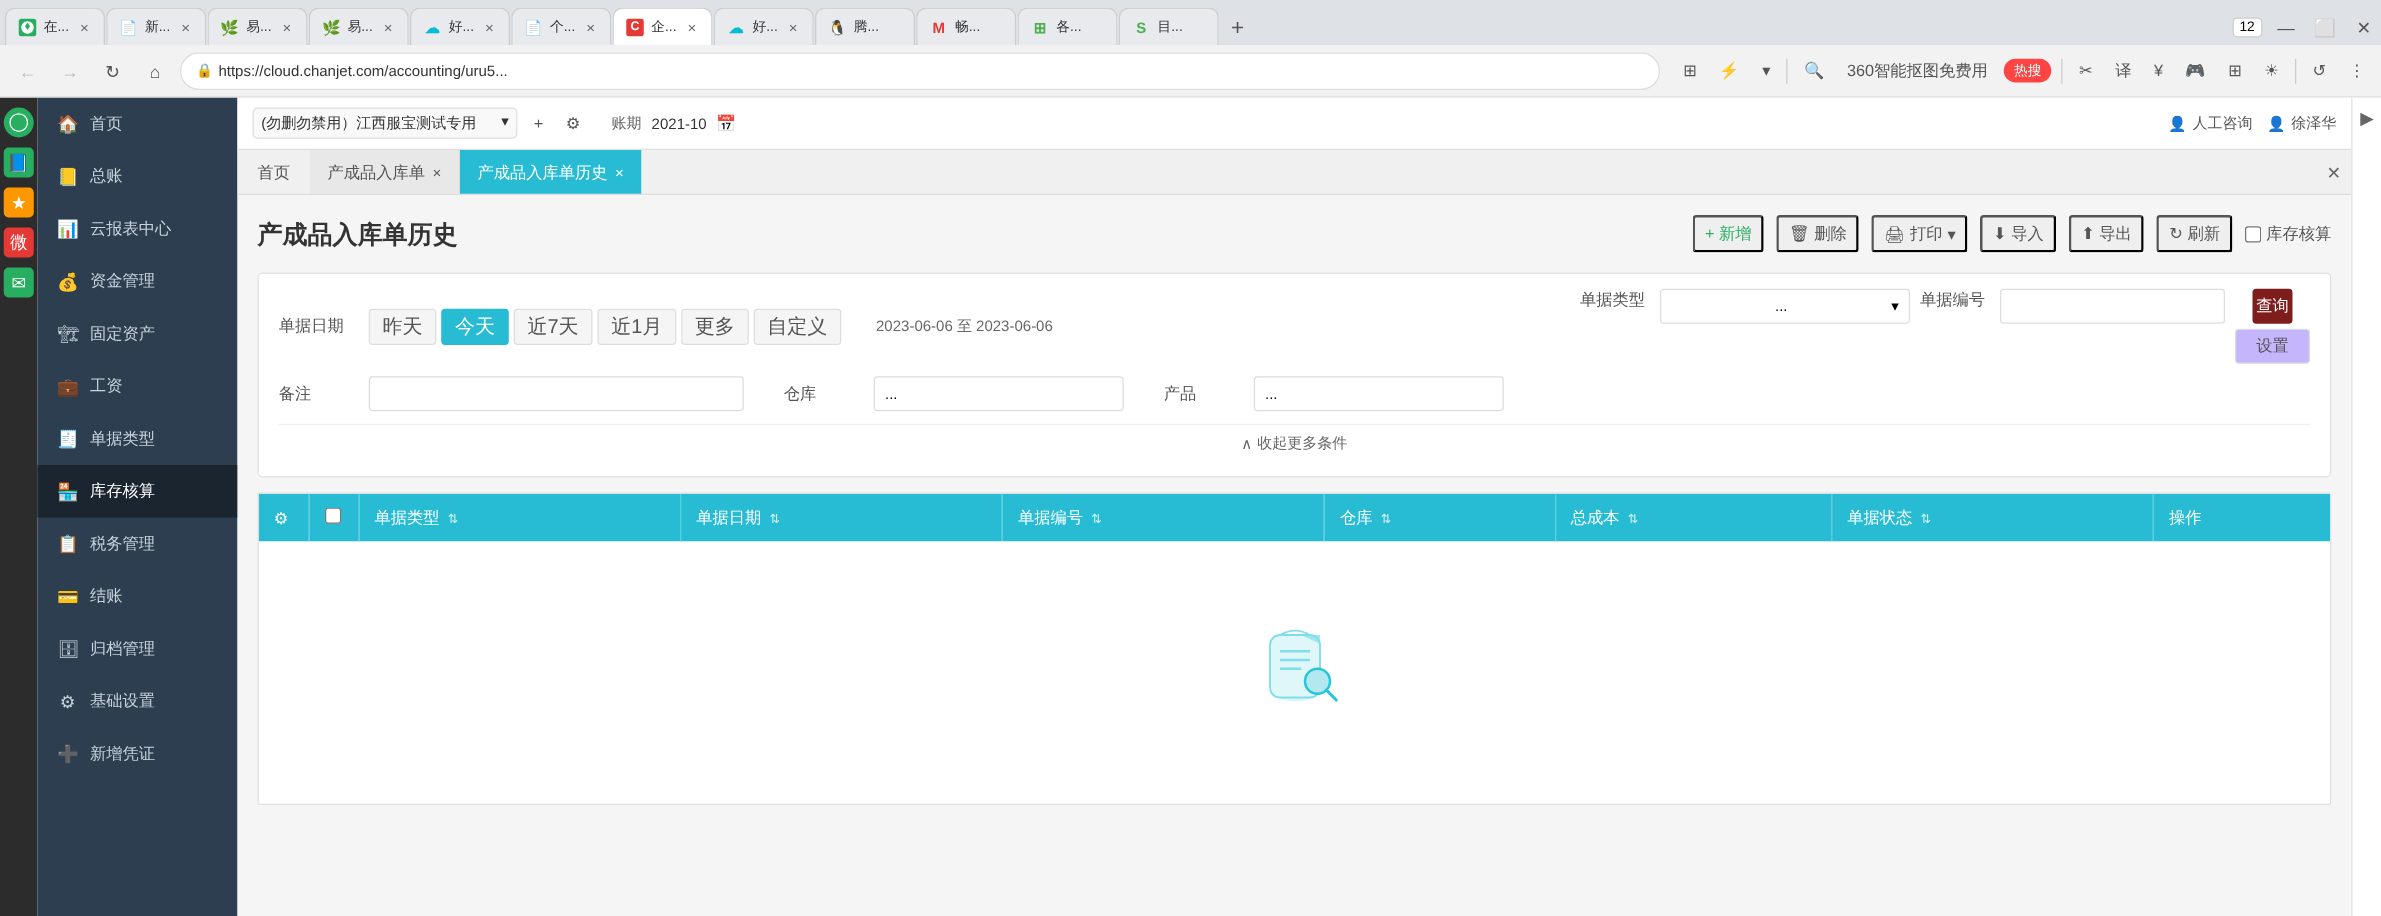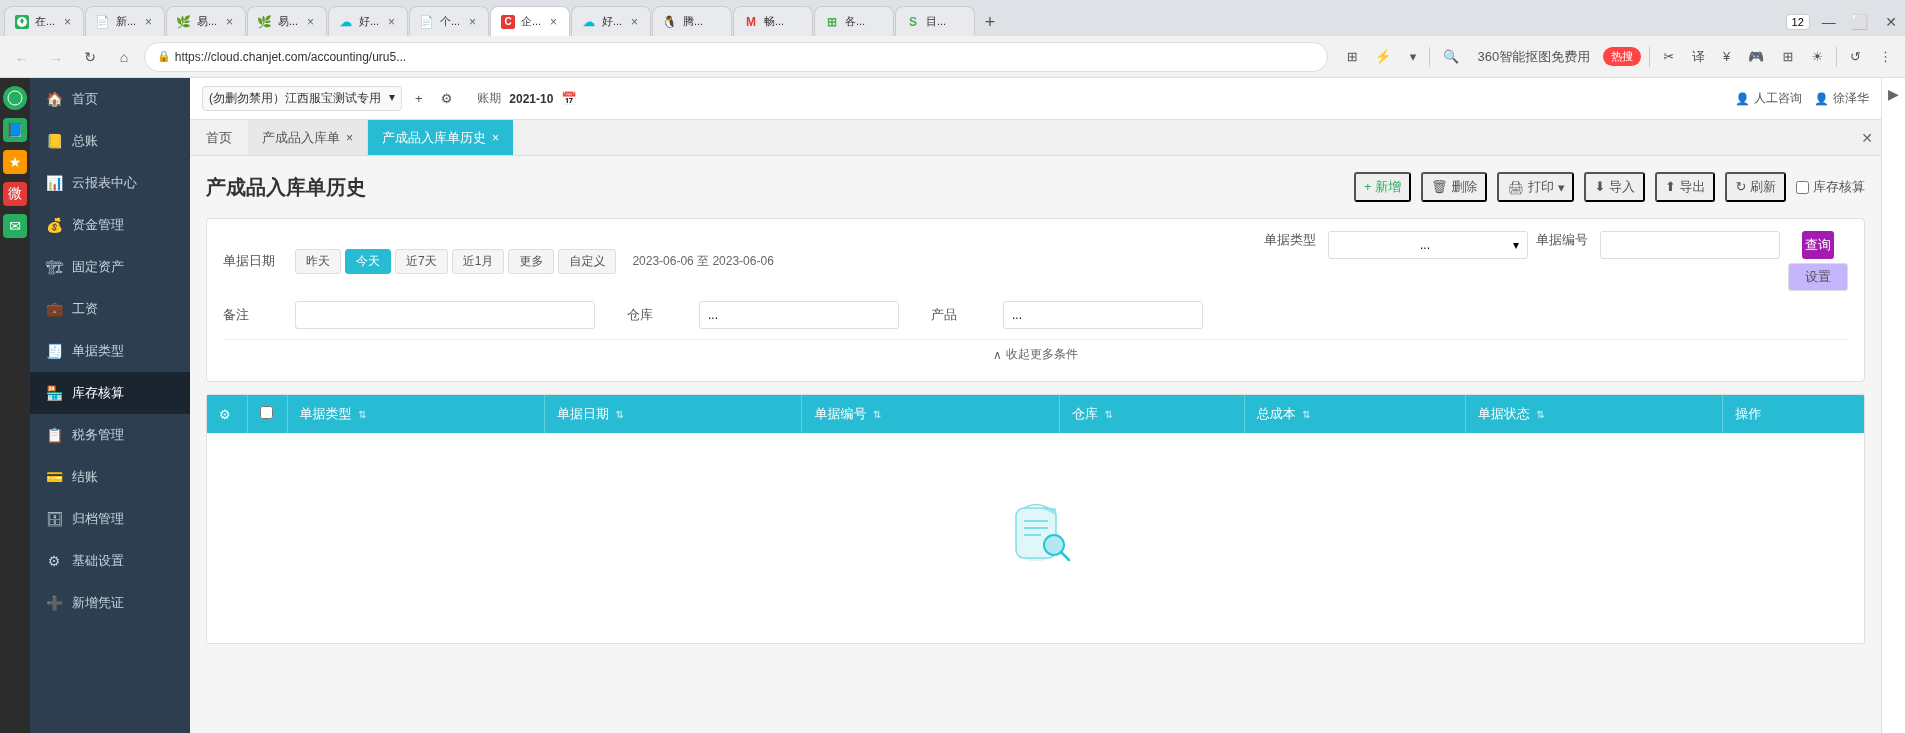--- a/index.html
+++ b/index.html
@@ -47,23 +47,23 @@
     .nav-item { height: 42px; display: flex; align-items: center; padding: 0 16px; gap: 10px; cursor: pointer; color: #c8d3dc; font-size: 13px; }
     .nav-item.active { background: #1a252f; color: #fff; }
     .nav-item-icon { width: 16px; text-align: center; font-size: 14px; flex-shrink: 0; }
     .nav-item-label { font-size: 13px; }
 
     
     .main-content { flex: 1; display: flex; flex-direction: column; background: #f5f5f5; overflow: hidden; }
 
     
     .top-bar { height: 42px; background: #fff; border-bottom: 1px solid #e0e0e0; display: flex; align-items: center; padding: 0 12px; gap: 8px; flex-shrink: 0; }
-    .company-selector { display: flex; align-items: flex-start; gap: 8px; color: #333; font-size: 12px; cursor: pointer; padding: 3px 6px; border-radius: 4px; border: 1px solid #ddd; background: #f9f9f9; }
+    .company-selector { display: flex; align-items: flex-start; gap: 20px; color: #333; font-size: 12px; cursor: pointer; padding: 3px 6px; border-radius: 4px; border: 1px solid #ddd; background: #f9f9f9; }
     .period-label { font-size: 12px; color: #666; margin-left: 12px; }
-    .period-value { font-size: 12px; color: #333; font-weight: bold; }
+    .period-value { font-size: 12px; color: #333; font-weight: normal; }
     .period-icon { cursor: pointer; color: #27ae60; }
     .top-bar-right { margin-left: auto; display: flex; align-items: center; gap: 12px; }
     .top-bar-user { display: flex; align-items: center; gap: 4px; color: #555; font-size: 12px; cursor: pointer; }
 
     
     .breadcrumb-bar { height: 36px; background: #f0f0f0; display: flex; align-items: center; padding: 0; flex-shrink: 0; border-bottom: 1px solid #ddd; }
     .breadcrumb-home { padding: 0 16px; color: #555; font-size: 13px; cursor: pointer; height: 100%; display: flex; align-items: center; }
     .breadcrumb-tab { height: 100%; display: flex; align-items: center; padding: 0 14px; font-size: 13px; cursor: pointer; position: relative; }
     .breadcrumb-tab.inactive { background: #e8e8e8; color: #555; border-right: 1px solid #ddd; }
     .breadcrumb-tab.active-tab { background: #27bcd4; color: #fff; }
@@ -75,30 +75,30 @@
     .page-title { font-size: 20px; font-weight: bold; color: #333; }
     .page-actions { margin-left: auto; display: flex; align-items: center; gap: 10px; }
     .action-btn { display: flex; align-items: center; gap: 4px; font-size: 13px; cursor: pointer; color: #555; padding: 4px 8px; border-radius: 3px; }
     .action-btn.primary { color: #27ae60; margin-left: 15px; }
 
     
     .filter-panel { background: #fff; border: 1px solid #e0e0e0; border-radius: 4px; padding: 12px 16px; margin-bottom: 12px; }
     .filter-row { display: flex; align-items: center; gap: 16px; margin-bottom: 10px; }
     .filter-label { font-size: 13px; color: #555; white-space: nowrap; min-width: 56px; }
     .date-filter-btns { display: flex; align-items: center; gap: 4px; }
-    .date-btn { padding: 3px 10px; font-size: 12px; border-radius: 3px; cursor: pointer; border: 1px solid #ddd; background: #f5f5f5; color: #555; }
+    .date-btn { padding: 3px 10px; font-size: 16px; border-radius: 3px; cursor: pointer; border: 1px solid #ddd; background: #f5f5f5; color: #555; }
     .date-btn.active { background: #27bcd4; color: #fff; border-color: #27bcd4; }
-    .date-range-text { font-size: 12px; color: #666; margin-left: 0; }
+    .date-range-text { font-size: 12px; color: #666; margin-left: 12px; }
     .filter-select { min-width: 200px; height: 28px; border: 1px solid #ddd; border-radius: 3px; padding: 0 8px; font-size: 12px; display: flex; align-items: center; justify-content: space-between; cursor: pointer; background: #fff; }
     .filter-input { height: 28px; min-width: 180px; border: 1px solid #ddd; border-radius: 3px; padding: 0 8px; font-size: 12px; }
     .collapse-row { display: flex; align-items: center; justify-content: center; padding: 6px 0; border-top: 1px solid #f0f0f0; margin-top: 4px; cursor: pointer; }
     .collapse-text { font-size: 12px; color: #666; display: flex; align-items: center; gap: 4px; }
 
     
-    .search-btn { background: #a21caf; color: #fff; border: none; padding: 5px 3px; border-radius: 3px; cursor: pointer; font-size: 13px; font-family: inherit; }
+    .search-btn { background: #7f1d1d; color: #fff; border: none; padding: 5px 3px; border-radius: 3px; cursor: pointer; font-size: 13px; font-family: inherit; }
     .settings-btn { background: #c4b5fd; color: #555; border: 1px solid #ddd; padding: 4px 16px; border-radius: 3px; cursor: pointer; font-size: 13px; font-family: inherit; }
     .search-settings-col { display: flex; flex-direction: column; gap: 4px; align-items: center; }
 
     
     .data-table { width: 100%; border-collapse: collapse; background: #fff; }
     .table-header-row { background: #27bcd4; }
     .table-header-row th { padding: 10px 12px; text-align: left; font-size: 13px; font-weight: normal; color: #fff; border-right: 1px solid #5dd0e0; white-space: nowrap; cursor: pointer; }
     .table-header-row th:last-child { border-right: none; }
     .th-checkbox { width: 40px; text-align: center; }
     .th-settings { width: 40px; text-align: center; }

